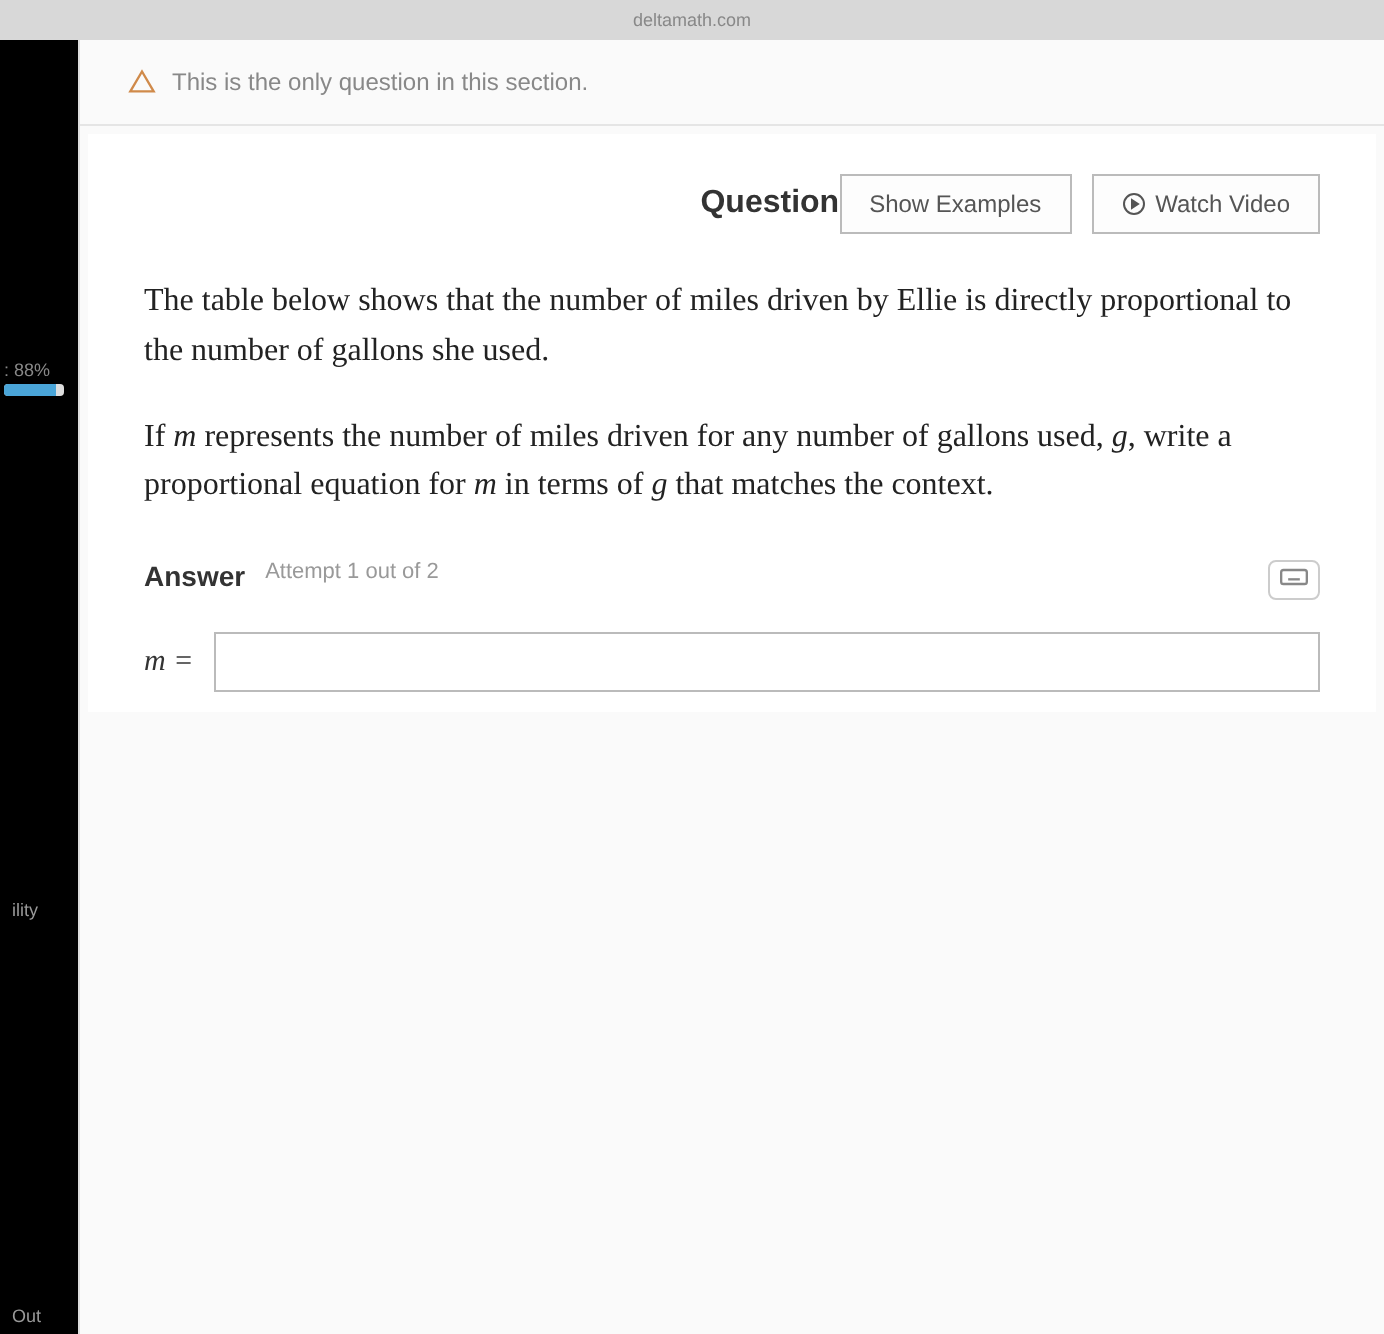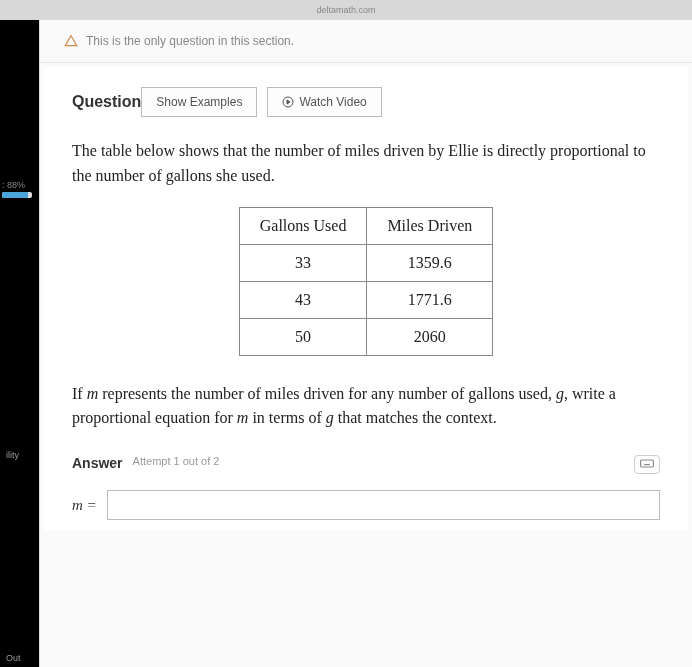--- a/index.html
+++ b/index.html
@@ -89,21 +89,21 @@
       gap: 8px;
     }
     .notice svg { flex: none; }
     .content {
       padding: 20px 28px 10px 28px;
       background: #fff;
       margin: 4px 4px 0 4px;
     }
     .q-header {
       display: flex;
-      justify-content: flex-start;
+      justify-content: flex-end;
       align-items: center;
       margin-bottom: 22px;
     }
     .q-title {
       font-size: 16px;
       font-weight: bold;
       color: #333;
       font-family: Arial, sans-serif;
     }
     .q-buttons {
@@ -237,40 +237,20 @@
               <circle cx="12" cy="12" r="10"></circle>
               <path d="M10 8 L16 12 L10 16 Z" fill="#555"></path>
             </svg>
           <span>Watch Video</span>
         </button>
       </div>
     </div>
 
     <div class="prompt">The table below shows that the number of miles driven by Ellie is directly proportional to the number of gallons she used.</div>
 
-    <table class="tbl">
-      <tbody>
-          <tr>
-        <th>Gallons Used</th>
-        <th>Miles Driven</th>
-      </tr>
-      <tr>
-        <td>33</td>
-        <td>1359.6</td>
-      </tr>
-      <tr>
-        <td>43</td>
-        <td>1771.6</td>
-      </tr>
-      <tr>
-        <td>50</td>
-        <td>2060</td>
-      </tr>
-    </tbody>
-      </table>
 
     <div class="prompt2">
       <span>If </span><span class="ital">m</span><span> represents the number of miles driven for any number of gallons used, </span><span class="ital">g</span><span>, write a proportional equation for </span><span class="ital">m</span><span> in terms of </span><span class="ital">g</span><span> that matches the context.</span>
     </div>
 
     <div class="answer-row">
       <span class="answer-label">Answer</span>
       <span class="attempt">Attempt 1 out of 2</span>
       <span class="kbd-icon">
         <svg width="14" height="9" viewBox="0 0 24 14" fill="none" stroke="#888" stroke-width="2">

